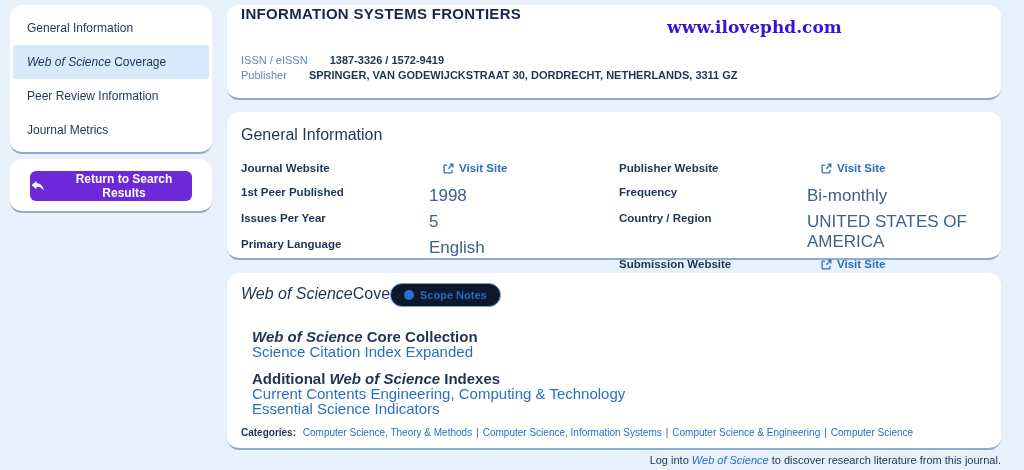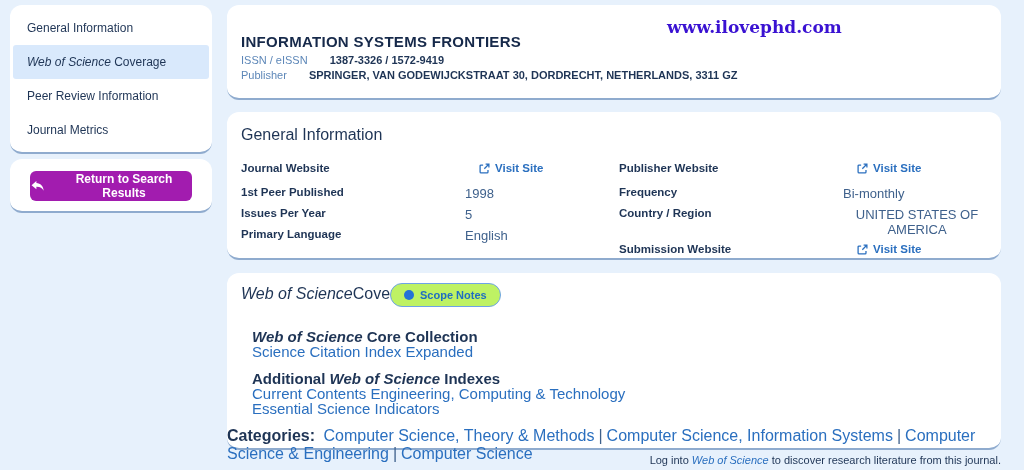--- a/index.html
+++ b/index.html
@@ -27,35 +27,35 @@
     border-radius:3px;
     cursor:pointer;
     line-height:16px;
   }
   .nav-item.active { background:#d9e9fc; }
   .btn-card { left:10px; top:159px; width:202px; height:54px; }
   .return-btn {
     position:absolute;
     left:20px; top:12px;
     width:162px; height:30px;
-    background:#a21caf;
+    background:#6d28d9;
     border:none;
     border-radius:6px;
     color:#ffffff;
     font-family:"Liberation Sans", sans-serif;
     font-size:12px;
     font-weight:bold;
     display:flex;
     align-items:center;
     justify-content:center;
     gap:11px;
     cursor:pointer;
   }
   
-  .header-card { left:227px; top:5px; width:774px; height:95px; padding:28px 14px; }
+  .header-card { left:227px; top:5px; width:774px; height:95px; padding:0 14px; }
   .journal-title {
     font-size:15px;
     font-weight:bold;
     color:#16294a;
     letter-spacing:0.3px;
   }
   .meta-row { position:absolute; left:14px; font-size:11px; line-height:14px; }
   .meta-row.issn { top:48px; }
   .meta-row.pub  { top:63px; }
   .meta-label { color:#5d87b8; margin-right:19px; }
@@ -71,24 +71,24 @@
   .gi-card { left:227px; top:112px; width:774px; height:148px; }
   .section-heading {
     position:absolute;
     left:14px; top:14px;
     font-size:16px;
     color:#1e3455;
   }
   .info-col { position:absolute; top:50px; width:372px; }
   .info-col.left  { left:14px; }
   .info-col.right { left:392px; }
-  .info-row { display:flex; align-items:flex-start; margin-bottom:6px; min-height:15px;gap:36px; }
+  .info-row { display:flex; align-items:flex-start; margin-bottom:6px; min-height:15px; }
   .info-row.tall { margin-bottom:9px; }
   .info-label { width:188px; flex:none; font-size:11.5px; font-weight:bold; color:#1e3455; }
-  .info-value { font-size:13px; color:#3f618c;text-align:center; }
+  .info-value { font-size:17px; color:#3f618c; }
   .visit-link {
     display:inline-flex;
     align-items:center;
     gap:5px;
     font-size:11.5px;
     font-weight:bold;
     color:#2a6fbf;
     text-decoration:none;
     padding-left:14px;
     cursor:pointer;
@@ -102,37 +102,37 @@
     color:#1e3455;
     display:flex;
     align-items:center;
   }
   .scope-btn {
     position:absolute;
     left:163px; top:10px;
     display:inline-flex;
     align-items:center;
     gap:6px;
-    background:#bef264;
+    background:#0f172a;
     border:1.5px solid #6ea3e8;
     border-radius:14px;
     padding:5px 13px;
     font-family:"Liberation Sans", sans-serif;
     font-size:11px;
     font-weight:bold;
     color:#1f6dc2;
     cursor:pointer;
   }
   .scope-dot { width:10px; height:10px; border-radius:50%; background:#2472d8; }
   .cov-block { position:absolute; left:14px; font-size:15px; line-height:14px;margin-left:11px; }
   .cov-block.core { top:57px; }
   .cov-block.extra { top:99px; }
   .cov-subhead { font-weight:bold; color:#1e3455; margin-bottom:1px; }
   .cov-link { display:block; color:#2a6fbf; text-decoration:none; margin-top:1px; cursor:pointer; }
-  .cat-row { position:absolute; left:0; top:154px; font-size:16px; }
+  .cat-row { position:absolute; left:14px; top:154px; font-size:10px; }
   .cat-label { font-weight:bold; color:#1e3455; margin-right:4px; }
   .cat-link { color:#2a6fbf; text-decoration:none; cursor:pointer; }
   .cat-sep { color:#3f618c; margin:0 4px; }
   
   .page-footer {
     position:absolute;
     left:227px; top:454px;
     width:774px;
     text-align:right;
     font-size:11px;

